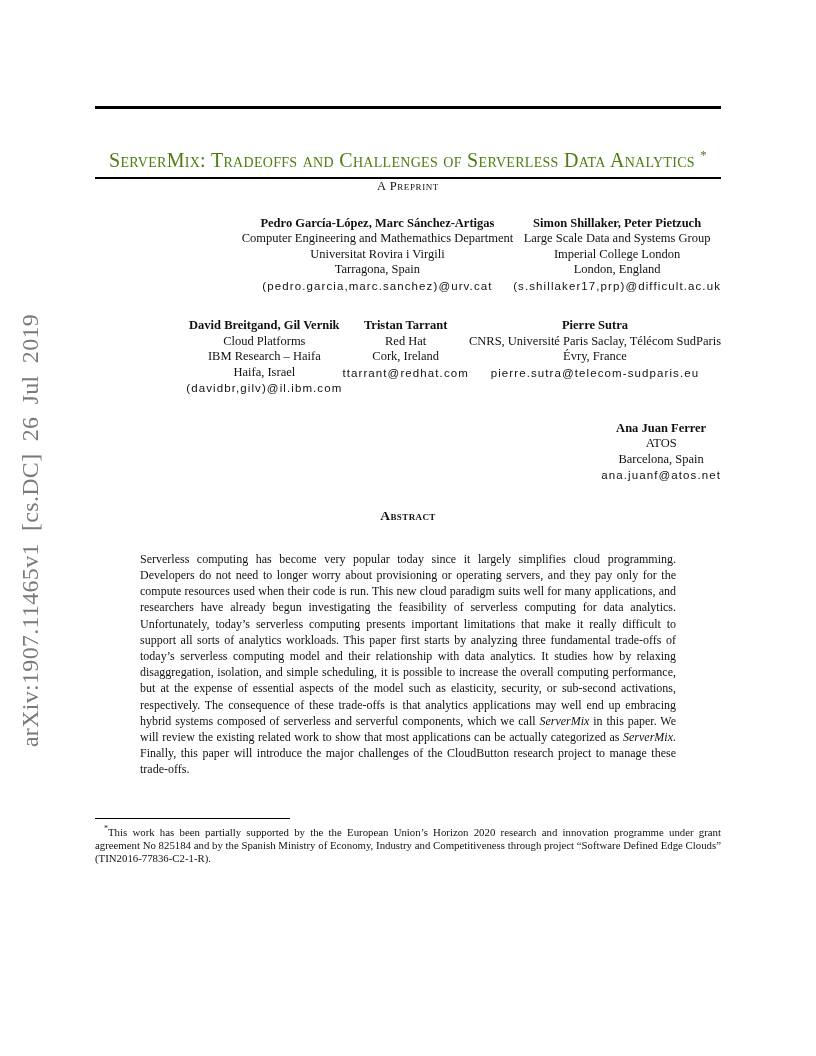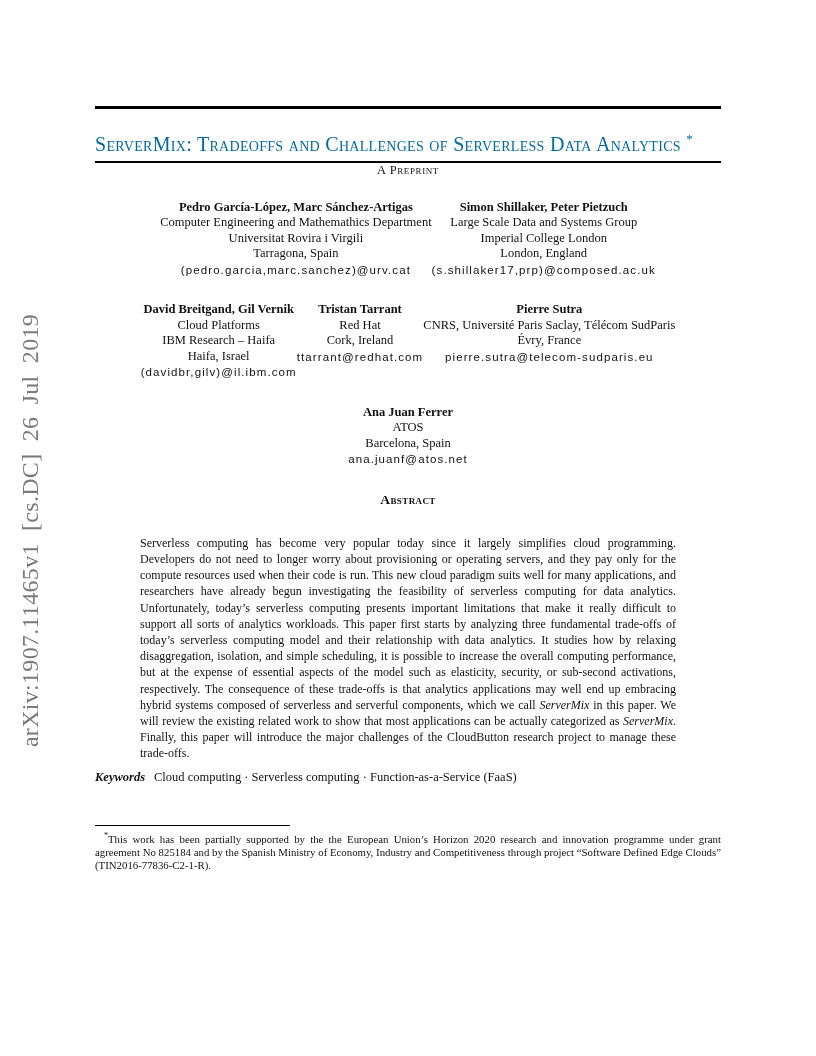--- a/index.html
+++ b/index.html
@@ -29,38 +29,39 @@
     letter-spacing: 0.3px;
   }
   .content {
     position: absolute;
     left: 95px; top: 0;
     width: 626px;
   }
   .rule-top { height: 2.5px; background: #000; margin-top: 106px; }
   .rule-mid { height: 1.6px; background: #000; margin-top: 4px; }
   .title {
-    margin-top: 16px;
+    margin-top: 32px;
+    text-align: center;
     font-variant: small-caps;
     font-size: 20px;
     line-height: 27px;
     letter-spacing: 0.3px;
-    color: #0369a1;
+    color: #4d7c0f;
   }
   .title sup { font-size: 13px; font-variant: normal; }
   .preprint {
     text-align: center;
     font-variant: small-caps;
     font-size: 12.5px;
     letter-spacing: 0.6px;
   }
   .author-rows { margin-top: 22px; }
   .author-row {
     display: flex;
-    justify-content: center;
+    justify-content: flex-end;
     align-items: flex-start;
     margin-bottom: 24px;
   }
   .author-block { text-align: center; font-size: 12.5px; line-height: 15.5px; }
   .author-names { font-weight: bold; }
   .author-email {
     font-family: Liberation Sans, sans-serif;
     font-size: 11.5px;
     letter-spacing: 1.1px;
     margin-top: 1px;
@@ -120,21 +121,21 @@
             <div class="author-line">Computer Engineering and Mathemathics Department</div>
             <div class="author-line">Universitat Rovira i Virgili</div>
             <div class="author-line">Tarragona, Spain</div>
             <div class="author-email">(pedro.garcia,marc.sanchez)@urv.cat</div>
           </div>
           <div class="author-block">
             <div class="author-names">Simon Shillaker, Peter Pietzuch</div>
             <div class="author-line">Large Scale Data and Systems Group</div>
             <div class="author-line">Imperial College London</div>
             <div class="author-line">London, England</div>
-            <div class="author-email">(s.shillaker17,prp)@composed.ac.uk</div>
+            <div class="author-email">(s.shillaker17,prp)@difficult.ac.uk</div>
           </div>
         </div>
         <div class="author-row">
           <div class="author-block">
             <div class="author-names">David Breitgand, Gil Vernik</div>
             <div class="author-line">Cloud Platforms</div>
             <div class="author-line">IBM Research – Haifa</div>
             <div class="author-line">Haifa, Israel</div>
             <div class="author-email">(davidbr,gilv)@il.ibm.com</div>
           </div>
@@ -159,23 +160,20 @@
             <div class="author-email">ana.juanf@atos.net</div>
           </div>
         </div>
       </div>
 
 
     <div class="abstract-heading">Abstract</div>
 
     <div class="abstract-body"><span>Serverless computing has become very popular today since it largely simplifies cloud programming. Developers do not need to longer worry about provisioning or operating servers, and they pay only for the compute resources used when their code is run. This new cloud paradigm suits well for many applications, and researchers have already begun investigating the feasibility of serverless computing for data analytics. Unfortunately, today’s serverless computing presents important limitations that make it really difficult to support all sorts of analytics workloads. This paper first starts by analyzing three fundamental trade-offs of today’s serverless computing model and their relationship with data analytics. It studies how by relaxing disaggregation, isolation, and simple scheduling, it is possible to increase the overall computing performance, but at the expense of essential aspects of the model such as elasticity, security, or sub-second activations, respectively. The consequence of these trade-offs is that analytics applications may well end up embracing hybrid systems composed of serverless and serverful components, which we call </span><span class="italic">ServerMix</span><span> in this paper. We will review the existing related work to show that most applications can be actually categorized as </span><span class="italic">ServerMix</span><span>. Finally, this paper will introduce the major challenges of the CloudButton research project to manage these trade-offs.</span></div>
 
-    <div class="keywords">
-      <span class="kw-label">Keywords</span><span>Cloud computing · Serverless computing · Function-as-a-Service (FaaS)</span>
-    </div>
 
     <div class="footnote-rule"></div>
 
     <div class="footnote">
       <span class="fn-marker">*</span><span>This work has been partially supported by the the European Union’s Horizon 2020 research and innovation programme under grant agreement No 825184 and by the Spanish Ministry of Economy, Industry and Competitiveness through project “Software Defined Edge Clouds” (TIN2016-77836-C2-1-R).</span>
     </div>
 
   </div>
 </div>
 

